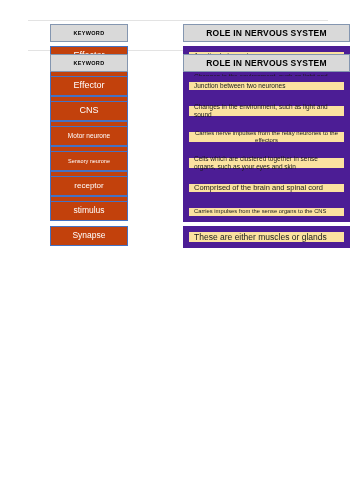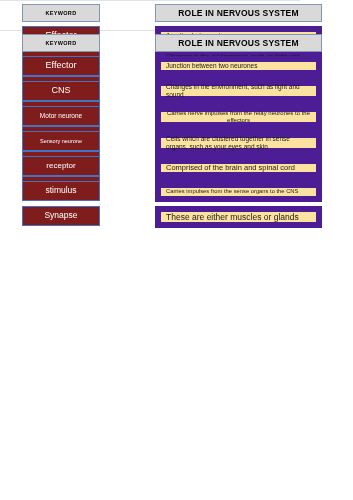--- a/index.html
+++ b/index.html
@@ -12,21 +12,22 @@
     height: 500px;
     font-family: "Liberation Sans", sans-serif;
     color: #1a1a1a;
     overflow: hidden;
     position: relative;
   }
 
   .worksheet {
     position: relative;
     width: 291px;
-    padding-top: 0;
+    padding-top: 20px;
+    margin-left: 28px;
   }
 
   .section-divider {
     width: 300px;
     margin: 0 auto;
     height: 1px;
     background: #e3e3e3;
   }
 
   .grid {
@@ -69,21 +70,21 @@
   }
   .hdr-right {
     height: 18px;
     font-size: 8.5px;
     letter-spacing: 0.2px;
   }
 
   
   .kw {
     box-sizing: border-box;
-    background: #7f1d1d;
+    background: #c2410c;
     border: 1px solid #4472c4;
     color: #ffffff;
     text-align: center;
     display: flex;
     align-items: center;
     justify-content: center;
     margin-bottom: 5px;
     line-height: 1.1;
   }
 

